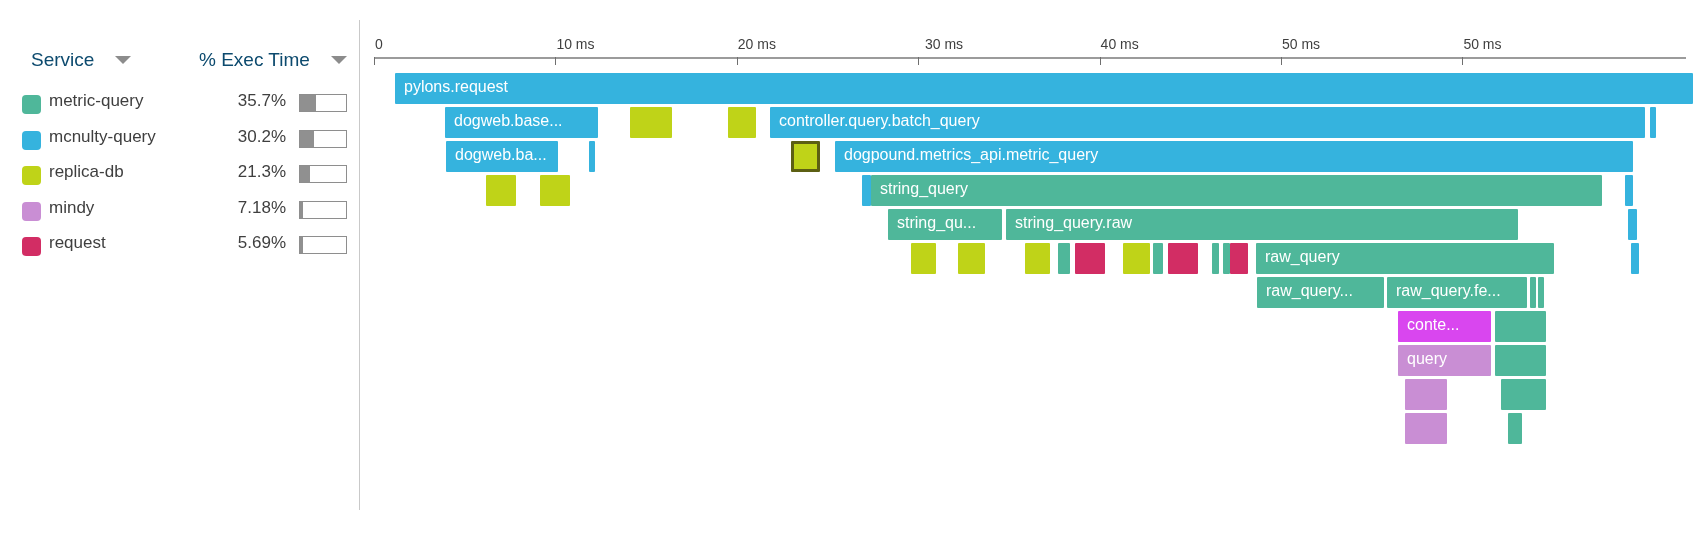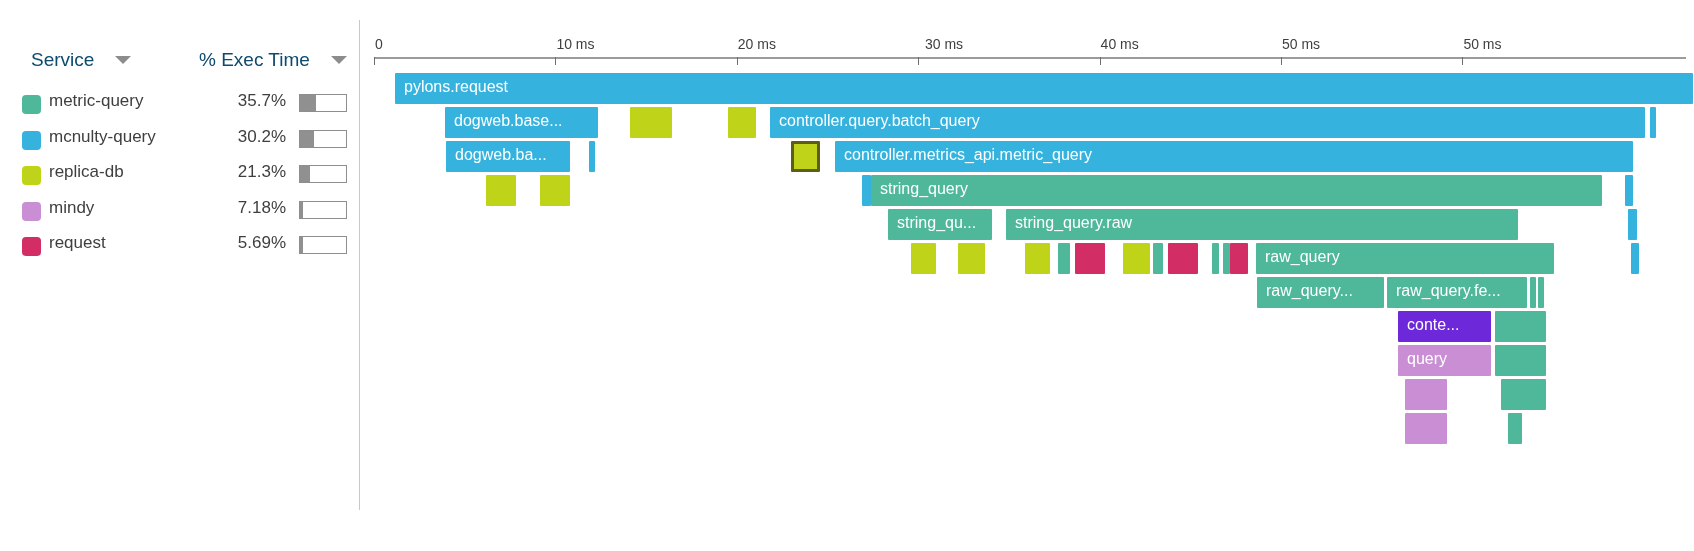--- a/index.html
+++ b/index.html
@@ -124,36 +124,36 @@
         </div>
         <div class="span" style="left: 85px; width: 153px; top: 107px; background: rgb(53, 179, 222);">
           <span class="span-label">dogweb.base...</span>
         </div>
         <div class="span" style="left: 270px; width: 42px; top: 107px; background: rgb(191, 211, 24);"></div>
         <div class="span" style="left: 368px; width: 28px; top: 107px; background: rgb(191, 211, 24);"></div>
         <div class="span" style="left: 410px; width: 875px; top: 107px; background: rgb(53, 179, 222);">
           <span class="span-label">controller.query.batch_query</span>
         </div>
         <div class="span" style="left: 1290px; width: 6px; top: 107px; background: rgb(53, 179, 222);"></div>
-        <div class="span" style="left: 86px; width: 124px; top: 141px; background: rgb(53, 179, 222);">
+        <div class="span" style="left: 86px; width: 112px; top: 141px; background: rgb(53, 179, 222);">
           <span class="span-label">dogweb.ba...</span>
         </div>
         <div class="span" style="left: 229px; width: 6px; top: 141px; background: rgb(53, 179, 222);"></div>
         <div class="span sel" style="left: 431px; width: 29px; top: 141px; background: rgb(191, 211, 24);"></div>
         <div class="span" style="left: 475px; width: 798px; top: 141px; background: rgb(53, 179, 222);">
-          <span class="span-label">controller.metrics_api.metric_query</span>
+          <span class="span-label">dogpound.metrics_api.metric_query</span>
         </div>
         <div class="span" style="left: 126px; width: 30px; top: 175px; background: rgb(191, 211, 24);"></div>
         <div class="span" style="left: 180px; width: 30px; top: 175px; background: rgb(191, 211, 24);"></div>
         <div class="span" style="left: 502px; width: 9px; top: 175px; background: rgb(53, 179, 222);"></div>
         <div class="span" style="left: 511px; width: 731px; top: 175px; background: rgb(79, 183, 154);">
           <span class="span-label">string_query</span>
         </div>
         <div class="span" style="left: 1265px; width: 8px; top: 175px; background: rgb(53, 179, 222);"></div>
-        <div class="span" style="left: 528px; width: 104px; top: 209px; background: rgb(79, 183, 154);">
+        <div class="span" style="left: 528px; width: 114px; top: 209px; background: rgb(79, 183, 154);">
           <span class="span-label">string_qu...</span>
         </div>
         <div class="span" style="left: 646px; width: 512px; top: 209px; background: rgb(79, 183, 154);">
           <span class="span-label">string_query.raw</span>
         </div>
         <div class="span" style="left: 1268px; width: 9px; top: 209px; background: rgb(53, 179, 222);"></div>
         <div class="span" style="left: 551px; width: 25px; top: 243px; background: rgb(191, 211, 24);"></div>
         <div class="span" style="left: 598px; width: 27px; top: 243px; background: rgb(191, 211, 24);"></div>
         <div class="span" style="left: 665px; width: 25px; top: 243px; background: rgb(191, 211, 24);"></div>
         <div class="span" style="left: 698px; width: 12px; top: 243px; background: rgb(79, 183, 154);"></div>
@@ -169,21 +169,21 @@
         </div>
         <div class="span" style="left: 1271px; width: 8px; top: 243px; background: rgb(53, 179, 222);"></div>
         <div class="span" style="left: 897px; width: 127px; top: 277px; background: rgb(79, 183, 154);">
           <span class="span-label">raw_query...</span>
         </div>
         <div class="span" style="left: 1027px; width: 140px; top: 277px; background: rgb(79, 183, 154);">
           <span class="span-label">raw_query.fe...</span>
         </div>
         <div class="span" style="left: 1170px; width: 6px; top: 277px; background: rgb(79, 183, 154);"></div>
         <div class="span" style="left: 1178px; width: 6px; top: 277px; background: rgb(79, 183, 154);"></div>
-        <div class="span" style="left: 1038px; width: 93px; top: 311px; background: #6d28d9;">
+        <div class="span" style="left: 1038px; width: 93px; top: 311px; background: #d946ef;">
           <span class="span-label">conte...</span>
         </div>
         <div class="span" style="left: 1135px; width: 51px; top: 311px; background: rgb(79, 183, 154);"></div>
         <div class="span" style="left: 1038px; width: 93px; top: 345px; background: rgb(201, 142, 212);">
           <span class="span-label">query</span>
         </div>
         <div class="span" style="left: 1135px; width: 51px; top: 345px; background: rgb(79, 183, 154);"></div>
         <div class="span" style="left: 1045px; width: 42px; top: 379px; background: rgb(201, 142, 212);"></div>
         <div class="span" style="left: 1141px; width: 45px; top: 379px; background: rgb(79, 183, 154);"></div>
         <div class="span" style="left: 1045px; width: 42px; top: 413px; background: rgb(201, 142, 212);"></div>

